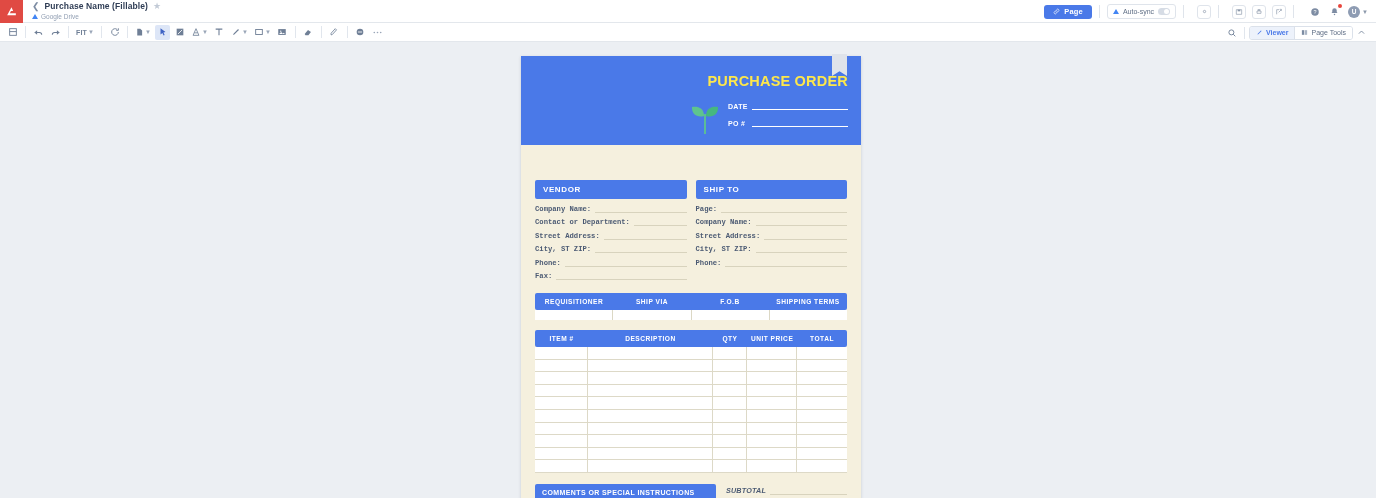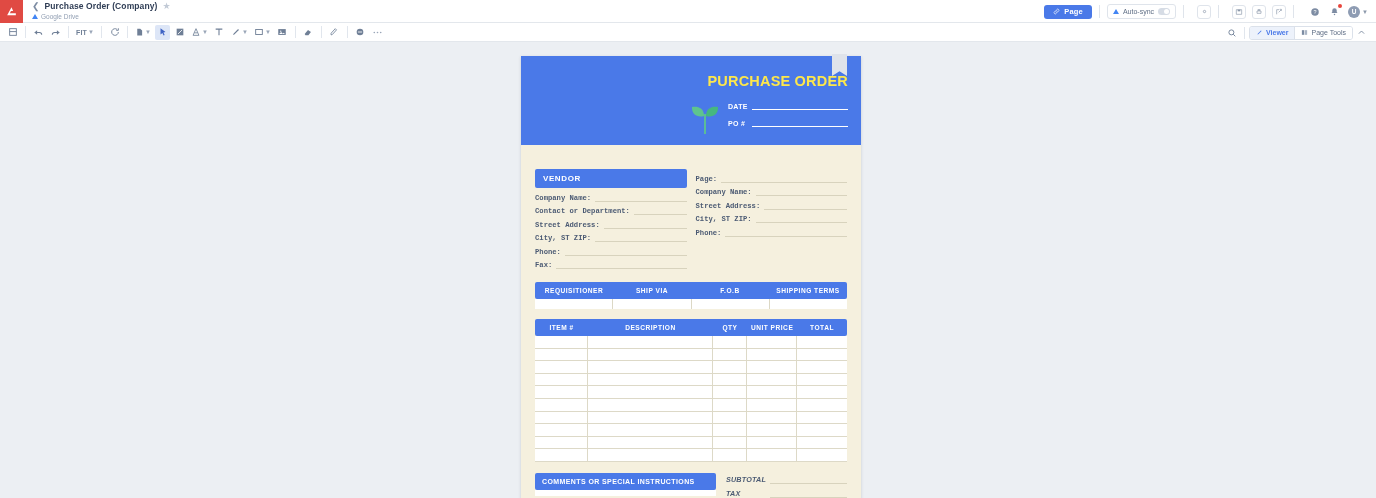--- a/index.html
+++ b/index.html
@@ -112,21 +112,21 @@
   .addr-card {
     position:absolute; left:14px; top:23px; width:143px;
     background:#fff; border-radius:4px; padding:12px 13px 14px 14px;
     box-shadow:0 1px 3px rgba(40,50,70,.10);
   }
   .addr-name { font-size:8.5px; font-weight:bold; color:#3b4a63; margin-bottom:6px; letter-spacing:.1px; }
   .addr-line { font-size:7.3px; color:#6d7b91; line-height:1.42; }
 
   .body-area { padding:0 14px; }
 
-  .two-col { display:flex; gap:9px; margin-top:24px; }
+  .two-col { display:flex; gap:9px; margin-top:35px; }
   .col { flex:1; }
   .sec-head {
     background:#4a79e8; color:#fff; font-size:8px; font-weight:bold;
     letter-spacing:.6px; padding:5px 8px; border-radius:2px;
   }
   .field-row { display:flex; align-items:flex-end; margin-top:5.5px;font-family:Liberation Mono, monospace; }
   .field-label { font-size:7.2px; font-weight:bold; color:#4b5a73; white-space:nowrap; }
   .field-line { flex:1; border-bottom:1px solid #d8d3bd; height:7px; margin-left:4px; }
 
   .req-table { margin-top:13px; }
@@ -168,21 +168,21 @@
 
 <div class="topbar">
   <div class="logo">
     <svg width="13" height="13" viewBox="0 0 24 24">
       <path d="M4 19 L12 4 L15 11 L11 11 L9 15 L20 15 L20 19 Z" fill="#ffffff"></path>
     </svg>
   </div>
   <div class="doc-meta">
     <div class="doc-title-row">
       <span class="back-chevron">❮</span>
-      <span class="doc-title">Purchase Order (Company)</span>
+      <span class="doc-title">Purchase Name (Fillable)</span>
       <span class="star-icon">★</span>
     </div>
     <div class="drive-row">
       <span class="tri"></span>
       <span class="drive-label">Google Drive</span>
     </div>
   </div>
 
   <div class="topbar-right">
     <div class="share-btn">
@@ -430,20 +430,21 @@
           <div class="field-row">
               <span class="field-label">Phone:</span>
               <span class="field-line"></span>
             </div>
           <div class="field-row">
               <span class="field-label">Fax:</span>
               <span class="field-line"></span>
             </div>
         </div>
         <div class="col">
+          <div class="sec-head">SHIP TO</div>
           <div class="field-row">
               <span class="field-label">Page:</span>
               <span class="field-line"></span>
             </div>
           <div class="field-row">
               <span class="field-label">Company Name:</span>
               <span class="field-line"></span>
             </div>
           <div class="field-row">
               <span class="field-label">Street Address:</span>

